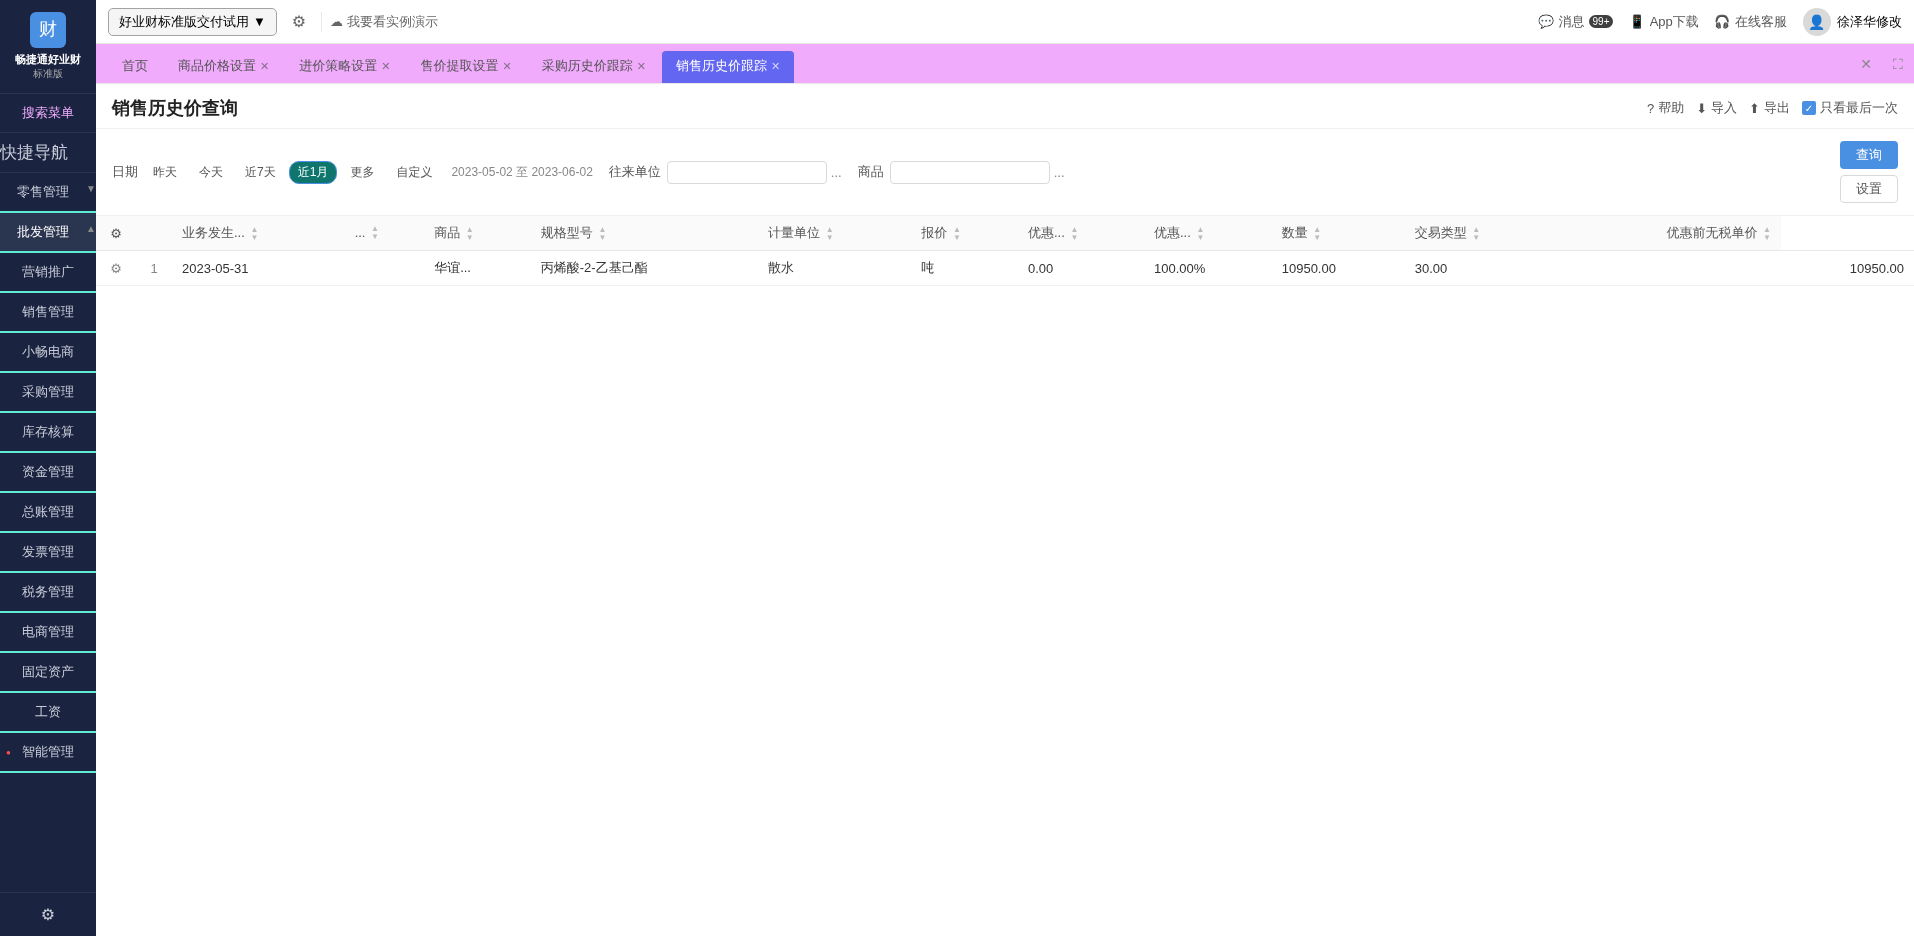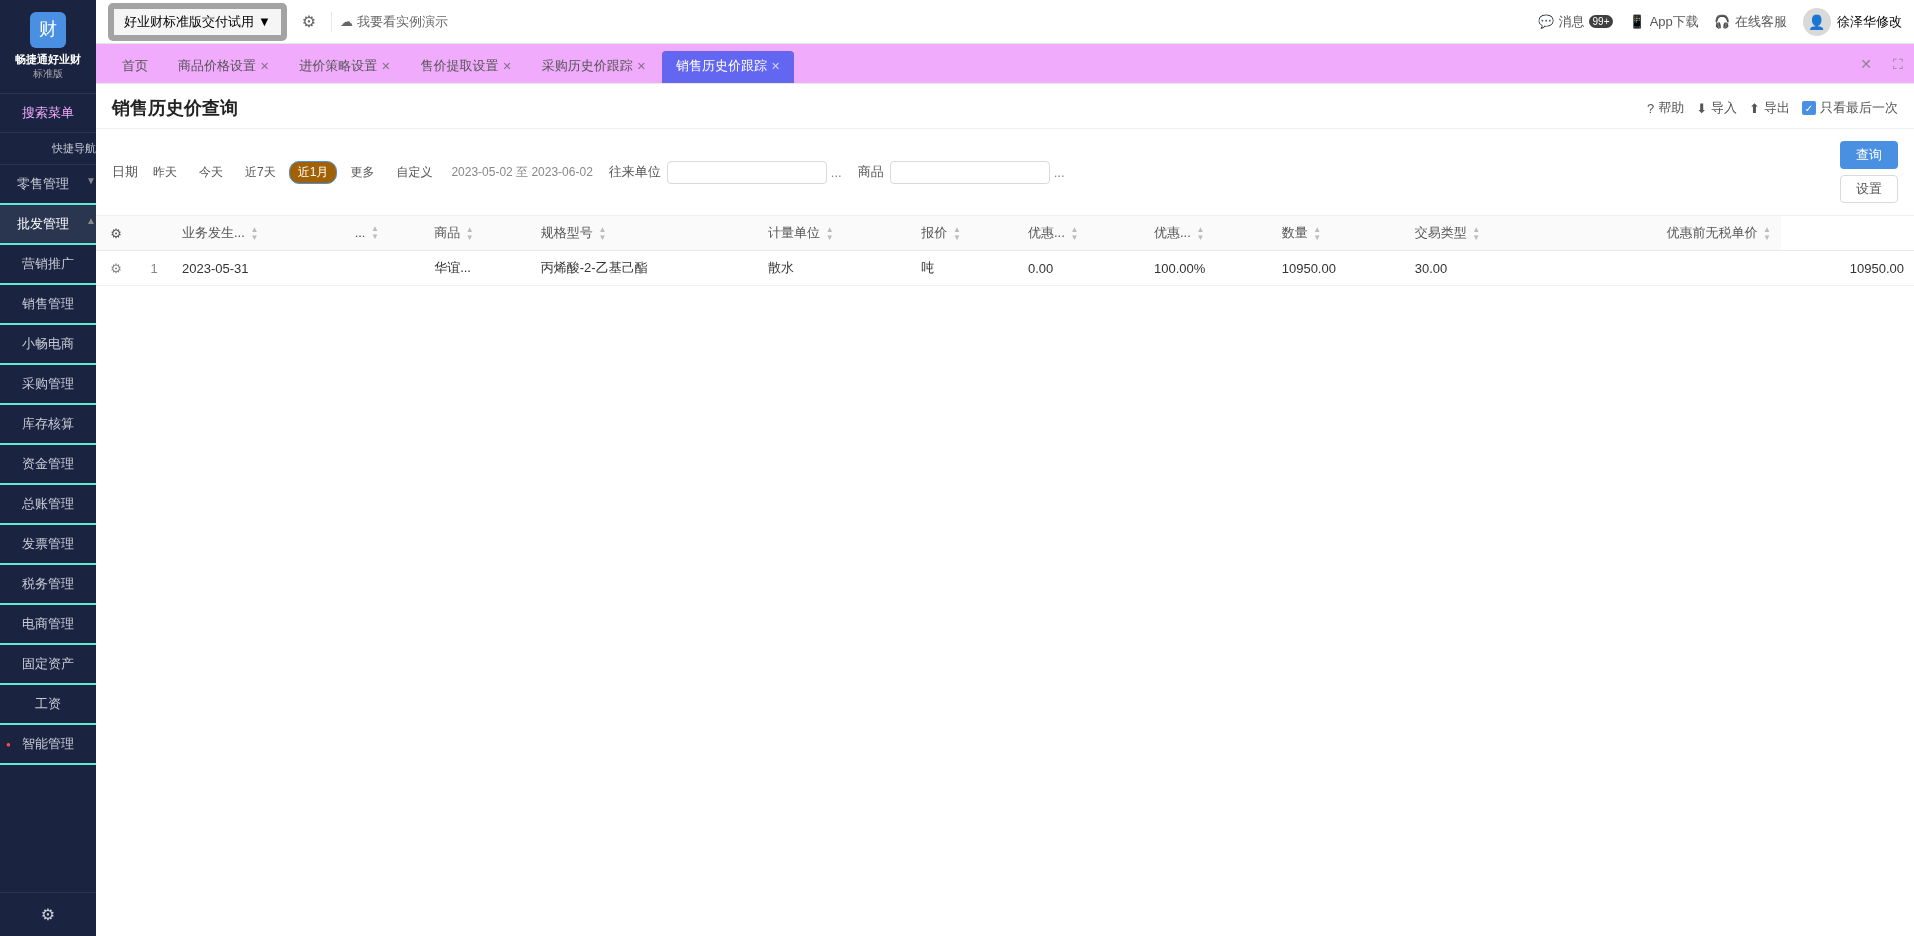--- a/index.html
+++ b/index.html
@@ -42,22 +42,22 @@
       padding: 10px 8px;
       font-size: 13px;
       color: #f0abfc;
       text-align: center;
       cursor: pointer;
       border-bottom: 1px solid #2a3550;
     }
     .sidebar-nav {
       padding: 8px 0;
       border-bottom: 1px solid #2a3550;
-      text-align: right;
-      font-size: 11px;
+      text-align: left;
+      font-size: 17px;
       color: #c8ccd8;
       cursor: pointer;
     }
     .sidebar-item {
       padding: 10px 0;
       display: flex;
       align-items: flex-start;
       justify-content: space-between;
       font-size: 13px;
       color: #c8ccd8;
@@ -99,21 +99,21 @@
     .topbar-left {
       display: flex;
       align-items: center;
       gap: 8px;
     }
     .version-selector {
       display: flex;
       align-items: center;
       gap: 4px;
       background: #f5f5f5;
-      border: 6px solid #a3a3a3;
+      border: 1px solid #a3a3a3;
       border-radius: 5px;
       padding: 4px 10px;
       cursor: pointer;
       font-size: 13px;
     }
     .settings-icon-btn {
       width: 28px;
       height: 28px;
       display: flex;
       align-items: center;
@@ -286,21 +286,21 @@
     .date-btn {
       padding: 2px 8px;
       font-size: 12px;
       border-radius: 10px;
       cursor: pointer;
       color: #555;
       background: none;
       border: 1px solid transparent;
     }
     .date-btn.active {
-      background: #a16207;
+      background: #0f766e;
       color: #fff;
       border-color: #4a90e2;
     }
     .date-range {
       font-size: 12px;
       color: #888;
       margin-left: 4px;
     }
     .filter-input-wrap {
       display: flex;

